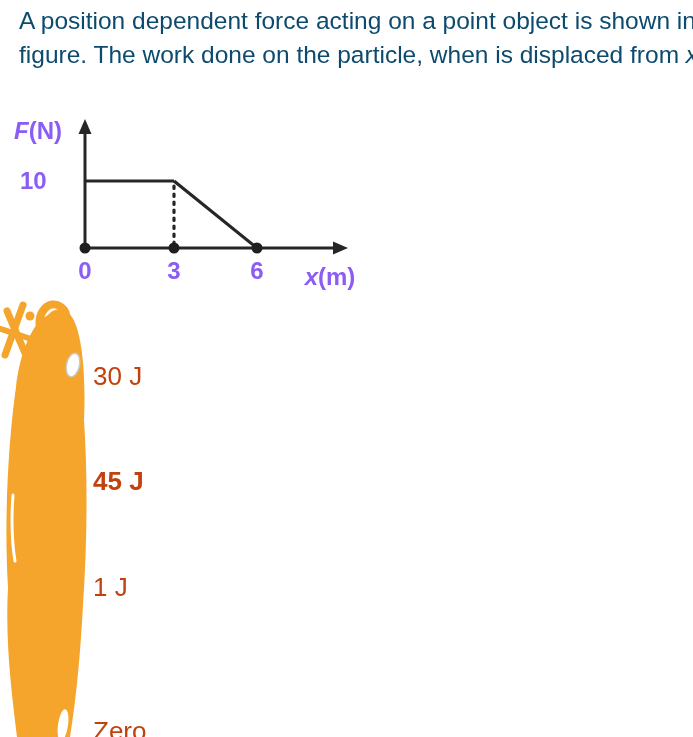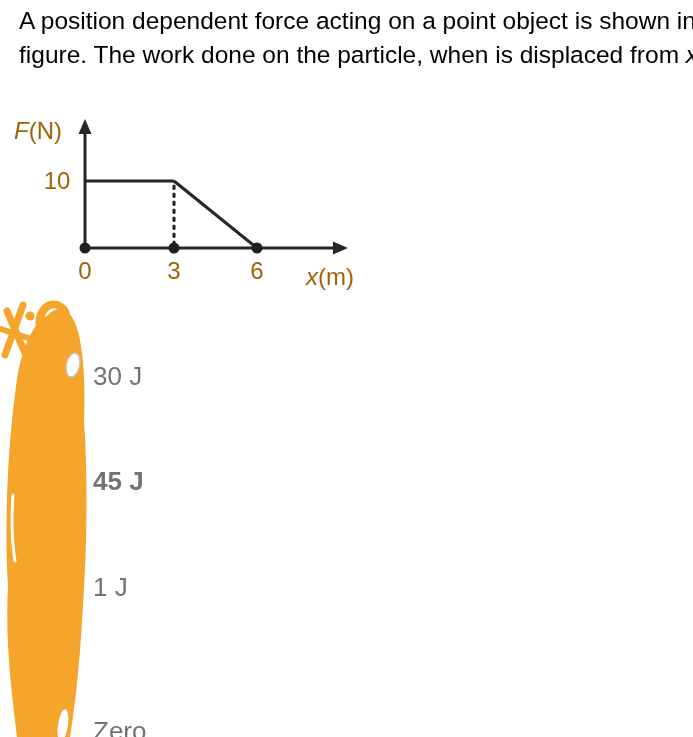--- a/index.html
+++ b/index.html
@@ -7,44 +7,44 @@
     position:relative;
     width:693px;height:737px;
     background:#ffffff;
     overflow:hidden;
     font-family:"Liberation Sans", sans-serif;
     color:#1e1e1e;
   }
   
   .question{
     position:absolute;left:19px;top:4px;width:668px;
-    font-size:24.5px;line-height:34px;color:#000000;
+    font-size:24.5px;line-height:34px;color:#0c4a6e;
   }
   .q-line{white-space:nowrap;}
   .var{font-style:italic;}
   
   .graph{
     position:absolute;left:0;top:110px;width:370px;height:185px;
   }
   .graph svg{position:absolute;left:0;top:0;}
   .graph-label{
     position:absolute;
-    font-size:24px;font-weight:normal;color:#a16207;line-height:28px;
+    font-size:24px;font-weight:bold;color:#8b5cf6;line-height:28px;
     white-space:nowrap;
   }
   .lbl-fn{left:14px;top:7px;}
-  .lbl-10{left:36px;top:57px;width:42px;text-align:center;}
+  .lbl-10{left:20px;top:57px;width:42px;text-align:left;}
   .lbl-x0{left:74px;top:147px;width:22px;text-align:center;}
   .lbl-x3{left:163px;top:147px;width:22px;text-align:center;}
   .lbl-x6{left:246px;top:147px;width:22px;text-align:center;}
   .lbl-xm{left:298px;top:153px;width:64px;text-align:center;}
   
   .option{
     position:absolute;left:93px;height:32px;
-    font-size:26px;line-height:30px;color:#737373;
+    font-size:26px;line-height:30px;color:#c2410c;
     white-space:nowrap;cursor:pointer;
   }
   .opt-1{top:361px;}
   .opt-2{top:466px;font-weight:bold;}
   .opt-3{top:572px;}
   .opt-4{top:716px;}
   
   .scribble{position:absolute;left:0;top:295px;width:100px;height:442px;}
 </style>
 </head>

